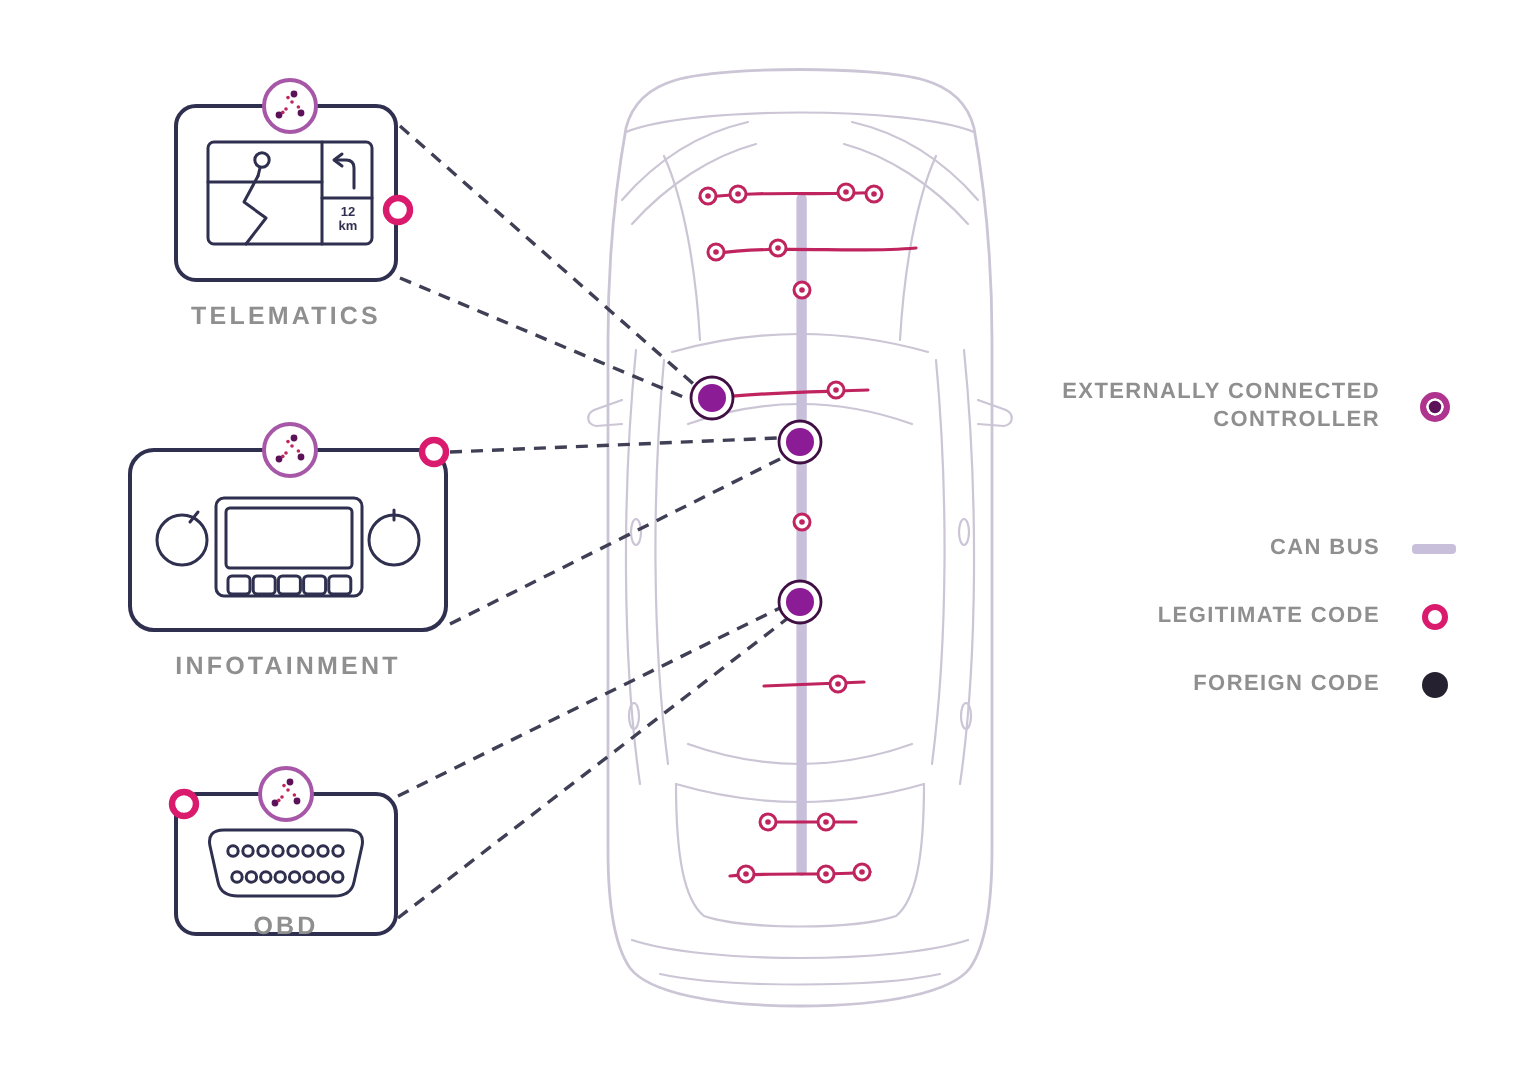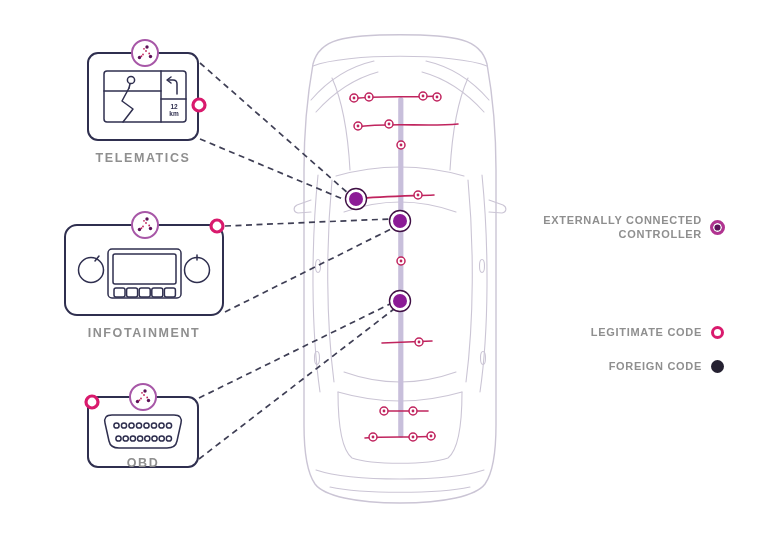--- a/index.html
+++ b/index.html
@@ -32,21 +32,21 @@
     font-size:12.5px;font-weight:600;letter-spacing:1.6px;color:var(--label-gray);
     white-space:nowrap;
   }
   .distance{
     position:absolute;transform:translateX(-50%);text-align:center;
     font-size:6.5px;line-height:7px;font-weight:600;color:var(--box-border);
   }
   
   .legend-row{
     position:absolute;right:40px;display:flex;align-items:center;
-    justify-content:flex-end;gap:4px;margin-top:24px;
+    justify-content:flex-end;gap:16px;
   }
   .legend-text{
     width:180px;text-align:right;font-size:11px;font-weight:600;
     letter-spacing:0.7px;color:var(--label-gray);line-height:14px;
   }
   .legend-icon{width:22px;display:flex;align-items:center;justify-content:center;flex:none;}
   .ic-ext{width:9px;height:9px;border-radius:50%;background:var(--dot-dark-purple);
           border:3px solid #b13390;box-shadow:inset 0 0 0 1.4px #fff;}
   .ic-ctrl{position:relative;width:7px;height:7px;border:1.5px solid var(--controller-pink);border-radius:50%;}
   .ic-ctrl::after{content:"";position:absolute;left:50%;top:50%;width:3px;height:3px;margin:-1.5px;
@@ -293,20 +293,26 @@
   <div>12</div>
   <div>km</div>
 </div>
 
 <div class="legend-row" style="top:189px">
   <div class="legend-text">EXTERNALLY CONNECTED CONTROLLER</div>
   <div class="legend-icon">
         <span class="ic-ext"></span>
       </div>
 </div>
+<div class="legend-row" style="top:267px">
+  <div class="legend-text">CAN BUS</div>
+  <div class="legend-icon">
+        <span class="ic-bus"></span>
+      </div>
+</div>
 <div class="legend-row" style="top:335px">
   <div class="legend-text">FOREIGN CODE</div>
   <div class="legend-icon">
         <span class="ic-foreign"></span>
       </div>
 </div>
 <div class="legend-row" style="top:301px">
   <div class="legend-text">LEGITIMATE CODE</div>
   <div class="legend-icon">
         <span class="ic-legit"></span>

